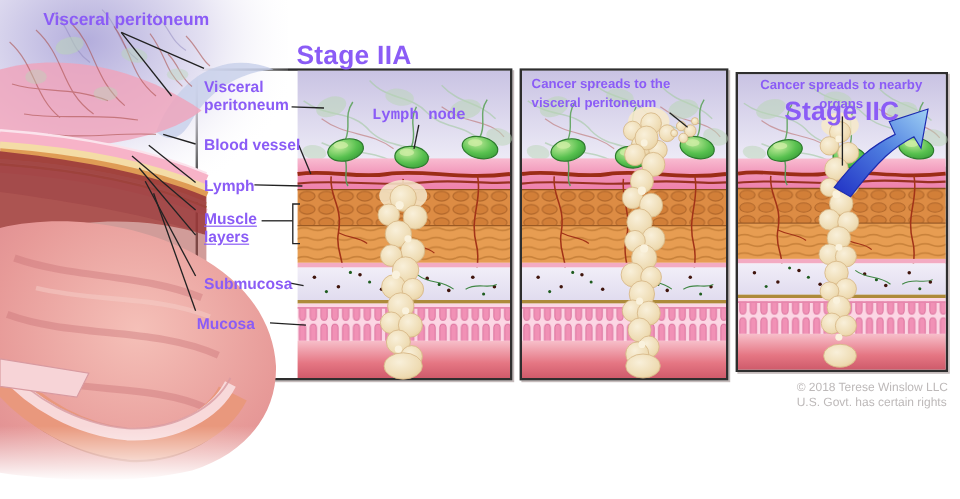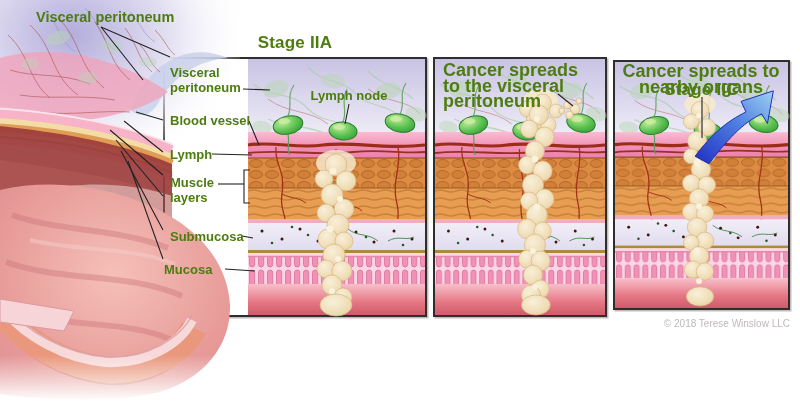--- a/index.html
+++ b/index.html
@@ -1,25 +1,25 @@
 <!DOCTYPE html>
 <html><head>
 <meta charset="utf-8">
 <style>
   html,body{margin:0;padding:0;background:#fff;}
   .stage{position:relative;width:800px;height:416px;overflow:hidden;background:#fff;
          font-family:"Liberation Sans",sans-serif;}
   .art{position:absolute;left:0;top:0;z-index:2;pointer-events:none;}
   .panel{position:absolute;z-index:1;background:#fff;border:2px solid #2e2e2e;box-sizing:border-box;
          box-shadow:1.5px 1.5px 0 rgba(90,60,60,.35);}
-  .txt{position:absolute;z-index:3;color:#4d7c0f;}
+  .txt{position:absolute;z-index:3;color:#8b5cf6;}
   .overview-label{left:36px;top:9px;font-size:14.5px;font-weight:bold;}
-  .panel-title{top:33px;font-size:17px;font-weight:bold;text-align:center;letter-spacing:.2px;}
+  .panel-title{top:33px;font-size:22px;font-weight:bold;text-align:center;letter-spacing:.2px;}
   .layer-label{font-size:13px;font-weight:bold;line-height:15px;}
-  .caption{font-size:18px;font-weight:bold;line-height:15.5px;}
+  .caption{font-size:11px;font-weight:bold;line-height:15.5px;}
   .copyright{right:10px;text-align:left;font-size:10px;line-height:12px;color:#bdb9b9;font-weight:normal;}
 </style>
 </head>
 <body>
 
 <div class="stage">
 
   <div class="panel" style="left:163px;top:57px;width:264px;height:260px;"></div>
   <div class="panel" style="left:433px;top:57px;width:174px;height:260px;"></div>
   <div class="panel" style="left:613px;top:60px;width:177px;height:250px;"></div>
@@ -376,25 +376,26 @@
   </svg>
 
   <div class="txt overview-label">Visceral peritoneum</div>
 
   <div class="txt panel-title" style="left:163px;width:264px;">Stage IIA</div>
   <div class="txt panel-title" style="left:613px;width:177px;margin-top:47px;">Stage IIC</div>
 
   <div class="txt layer-label" style="left:170px;top:65px;width:78px;">Visceral peritoneum</div>
   <div class="txt layer-label" style="left:170px;top:113px;width:84px;white-space:nowrap;">Blood vessel</div>
   <div class="txt layer-label" style="left:170px;top:147px;">Lymph</div>
-  <div class="txt layer-label" style="left:170px;top:175px;width:64px;">Muscle layers</div>
+  <div class="txt layer-label" style="left:170px;top:175px;width:64px;text-decoration:underline;">Muscle layers</div>
   <div class="txt layer-label" style="left:170px;top:229px;">Submucosa</div>
   <div class="txt layer-label" style="left:164px;top:262px;">Mucosa</div>
 
-  <div class="txt layer-label" style="left:301px;top:88px;width:96px;text-align:center;white-space:nowrap;">Lymph node</div>
+  <div class="txt layer-label" style="left:301px;top:88px;width:96px;text-align:center;white-space:nowrap;font-family:Liberation Mono, monospace;">Lymph node</div>
 
   <div class="txt caption" style="left:443px;top:63px;width:152px;">Cancer spreads to the visceral peritoneum</div>
   <div class="txt caption" style="left:622px;top:64px;width:158px;text-align:center;">Cancer spreads to nearby organs</div>
 
   <div class="txt copyright" style="top:318px;">
     <div>© 2018 Terese Winslow LLC</div>
+    <div>U.S. Govt. has certain rights</div>
   </div>
 </div>
 
 </body></html>

